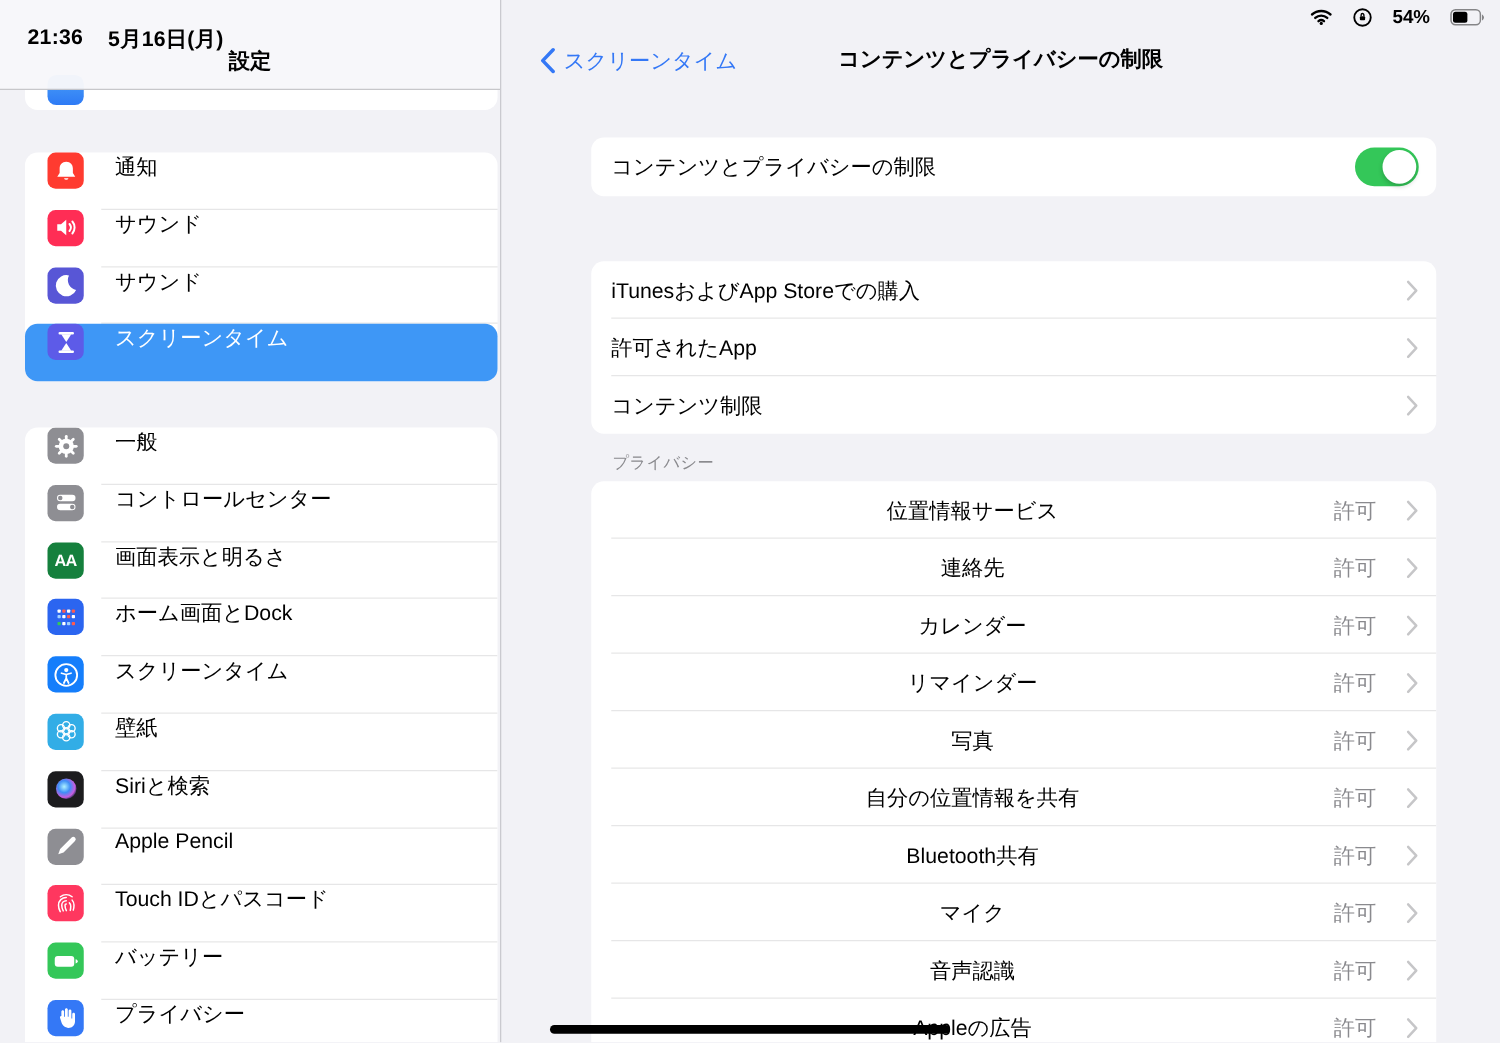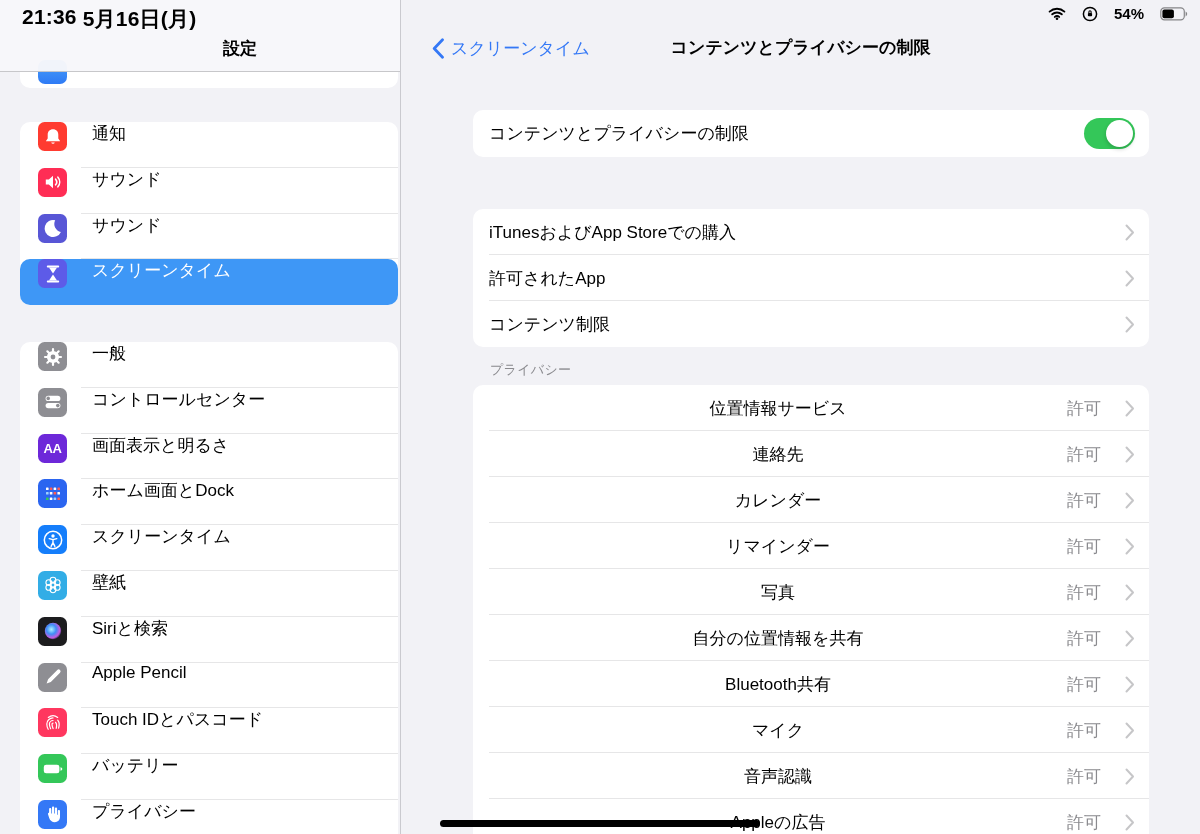--- a/index.html
+++ b/index.html
@@ -2,26 +2,26 @@
 <html><head>
 <meta charset="utf-8">
 <style>
   * { margin:0; padding:0; box-sizing:border-box; }
   html,body { width:1200px; height:834px; }
   body { font-family:"Liberation Sans","DejaVu Sans",sans-serif; background:#f2f2f6; color:#000; }
   .screen { position:relative; width:1200px; height:834px; overflow:hidden; background:#f2f2f6; }
 
   
   .statusbar { position:absolute; top:0; left:0; width:100%; height:24px; z-index:60; }
-  .sb-left { position:absolute; left:22px; top:5px; display:flex; gap:6px; font-size:21px; font-weight:700; letter-spacing:.2px; }
+  .sb-left { position:absolute; left:22px; top:20px; display:flex; gap:20px; font-size:17px; font-weight:700; letter-spacing:.2px; }
   .sb-right { position:absolute; right:12px; top:5px; display:flex; align-items:center; gap:16px; font-size:15px; font-weight:600; }
 
   
   .sidebar { position:absolute; left:0; top:0; width:401px; height:834px; background:#f2f2f6; border-right:1px solid rgba(60,60,67,.22); }
-  .sidebar-header { position:absolute; left:0; top:0; width:400px; height:72px; background:rgba(247,247,250,.97); border-bottom:1px solid rgba(60,60,67,.26); z-index:10;padding-left:40px; }
+  .sidebar-header { position:absolute; left:0; top:0; width:400px; height:72px; background:rgba(247,247,250,.97); border-bottom:1px solid rgba(60,60,67,.26); z-index:10; }
   .sidebar-title { position:absolute; bottom:11px; width:100%; text-align:center; font-size:17px; font-weight:700; }
   .card { position:absolute; background:#fff; border-radius:10px; }
   .partial-card { left:20px; top:58px; width:378px; height:30px; overflow:hidden; }
   .partial-icon { position:absolute; left:18px; top:2px; width:29px; height:24px; border-radius:7px; background:linear-gradient(#4aa0f8,#2e7af5); }
   .side-card1 { left:20px; top:122px; width:378px; }
   .side-card2 { left:20px; top:342px; width:378px; height:492px; border-radius:10px 10px 0 0; overflow:hidden; }
   .srow { position:relative; display:flex; align-items:flex-start; height:45.8px; padding-left:18px; gap:25px; font-size:17px; }
   .srow:not(:last-child):not(.selected)::after { content:""; position:absolute; left:61px; right:0; bottom:0; height:1px; background:rgba(60,60,67,.13); }
   .srow.selected { background:#3e97f6; border-radius:10px; color:#fff; }
   .app-icon { width:29px; height:29px; border-radius:6.5px; flex:0 0 29px; display:flex; align-items:center; justify-content:center; overflow:hidden; }
@@ -155,21 +155,21 @@
           <svg viewBox="0 0 24 24">
               <rect x="4.6" y="5.8" width="14.8" height="5.2" rx="2.6" fill="#fff"></rect>
               <circle cx="7.2" cy="8.4" r="1.8" fill="#8e8e93"></circle>
               <rect x="4.6" y="13" width="14.8" height="5.2" rx="2.6" fill="#fff"></rect>
               <circle cx="16.8" cy="15.6" r="1.8" fill="#8e8e93"></circle>
             </svg>
         </span>
         <span class="srow-label">コントロールセンター</span>
       </div>
       <div class="srow">
-        <span class="app-icon" style="background:#6d28d9">
+        <span class="app-icon" style="background:#15803d">
           <span class="aa-glyph">AA</span>
         </span>
         <span class="srow-label">画面表示と明るさ</span>
       </div>
       <div class="srow">
         <span class="app-icon" style="background:#2b65f0">
           <svg viewBox="0 0 24 24">
               <g>
                 <rect x="5" y="5.5" width="2.6" height="2.6" rx="0.6" fill="#fff"></rect>
                 <rect x="8.8" y="5.5" width="2.6" height="2.6" rx="0.6" fill="#ff5b4f"></rect>

